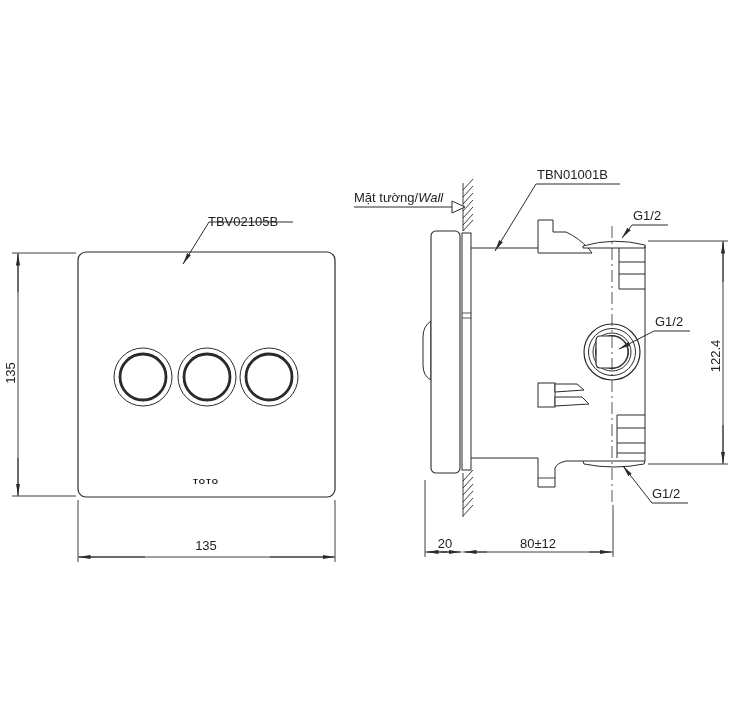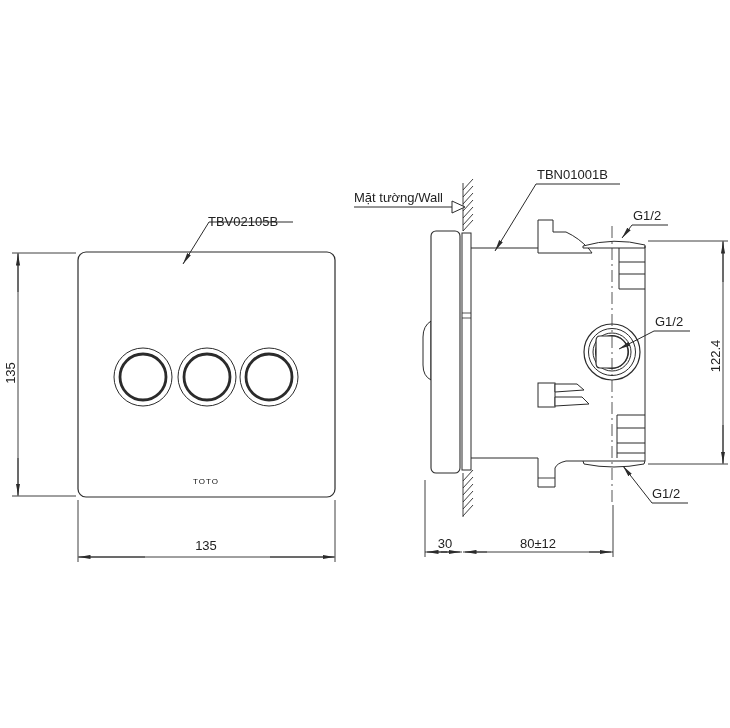--- a/index.html
+++ b/index.html
@@ -4,22 +4,22 @@
 <style>
   html,body{margin:0;padding:0;background:#fff;}
   #canvas{
     position:relative;width:730px;height:728px;background:#ffffff;
     font-family:"Liberation Sans",sans-serif;color:#222;overflow:hidden;
   }
   #linework{position:absolute;left:0;top:0;z-index:1;}
   .lbl{position:absolute;z-index:2;font-size:13px;color:#222;white-space:nowrap;line-height:14px;}
   .dim{position:absolute;z-index:2;font-size:13px;color:#222;text-align:center;line-height:14px;}
   .vdim{transform:rotate(-90deg);}
-  .logo{position:absolute;z-index:2;font-size:8px;font-weight:normal;letter-spacing:1px;color:#111;text-align:center;line-height:10px;}
-  .it{}
+  .logo{position:absolute;z-index:2;font-size:8px;font-weight:bold;letter-spacing:1px;color:#111;text-align:center;line-height:10px;}
+  .it{font-style:italic;}
 </style>
 </head>
 <body>
 
 <div id="canvas">
 
   <svg id="linework" width="730" height="728" viewBox="0 0 730 728" fill="none" stroke="#2b2b2b" stroke-width="1">
     <defs>
       <marker id="arw" markerUnits="userSpaceOnUse" markerWidth="12" markerHeight="5" refX="11.5" refY="2.5" orient="auto">
         <path d="M0,0.4 L11.5,2.5 L0,4.6 Z" fill="#2b2b2b" stroke="none"></path>
@@ -190,17 +190,17 @@
   <div class="lbl" style="left:537px;top:168px;">TBN01001B</div>
 
   <div class="lbl" style="left:633px;top:209px;">G1/2</div>
 
   <div class="lbl" style="left:655px;top:315px;">G1/2</div>
 
   <div class="lbl" style="left:652px;top:487px;">G1/2</div>
 
   <div class="dim vdim" style="left:686px;top:349px;width:60px;">122.4</div>
 
-  <div class="dim" style="left:429px;top:537px;width:32px;">30</div>
+  <div class="dim" style="left:429px;top:537px;width:32px;">20</div>
 
   <div class="dim" style="left:508px;top:537px;width:60px;">80±12</div>
 
 </div>
 
 </body></html>

